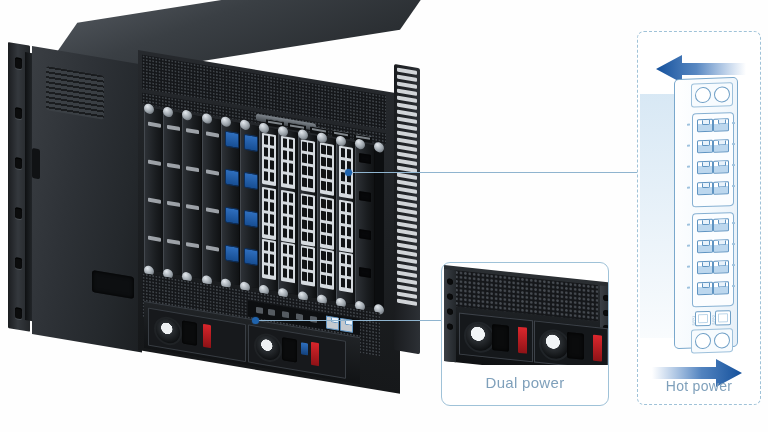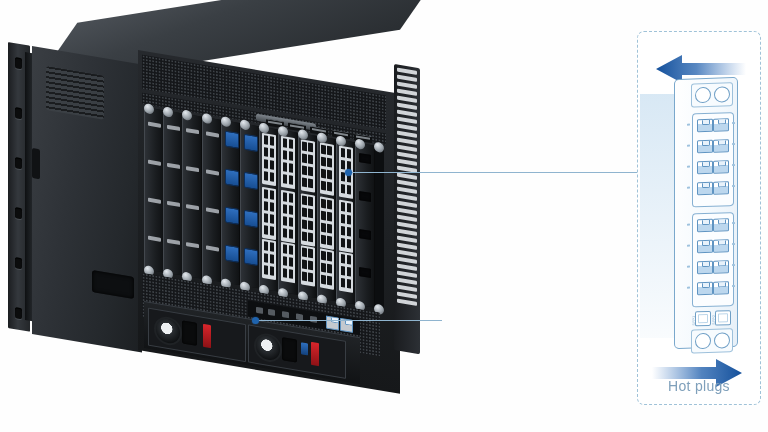--- a/index.html
+++ b/index.html
@@ -506,20 +506,50 @@
         <i></i>
       </div>
   </div>
 
   <div class="leader" style="left:349px;top:172px;width:290px;"></div>
   <div class="leader-dot" style="left:345px;top:169px;"></div>
 
   <div class="leader" style="left:256px;top:320px;width:186px;"></div>
   <div class="leader-dot" style="left:252px;top:317px;"></div>
 
+  <div id="dualpower">
+    <div class="dp-img">
+      <div class="dp-body">
+        <div class="dp-grille"></div>
+        <div class="dp-ear" style="left:0px;top:4px">
+            <b></b>
+            <b></b>
+            <b></b>
+            <b></b>
+          </div>
+        <div class="dp-ear" style="left:156px;top:4px">
+            <b></b>
+            <b></b>
+            <b></b>
+            <b></b>
+          </div>
+        <div class="dp-psu" style="left:15px">
+          <div class="fan" style="left:4px"></div>
+          <div class="grip" style="left:32px"></div>
+          <div class="red" style="left:58px"></div>
+        </div>
+        <div class="dp-psu" style="left:90px">
+          <div class="fan" style="left:4px"></div>
+          <div class="grip" style="left:32px"></div>
+          <div class="red" style="left:58px"></div>
+        </div>
+      </div>
+    </div>
+    <div class="dp-caption nosel">Dual power</div>
+  </div>
 
   <div id="hotplugs">
 
     <div class="hp-glow"></div>
 
     <div class="arrow" style="left:14px;top:22px;width:96px;height:30px;">
       <svg width="96" height="30" viewBox="0 0 96 30">
         <defs>
           <linearGradient id="gL" x1="1" y1="0" x2="0" y2="0">
             <stop offset="0%" stop-color="#2f6fbe" stop-opacity="0"></stop>
@@ -598,16 +628,16 @@
 
         <div class="mod-cap" style="top:250px">
           <i style="left:3px"></i>
           <i style="left:22px"></i>
         </div>
       <div class="vtext" style="left: 10px; top: 246px;">SFP1</div>
           <div class="vtext" style="left: 30px; top: 246px;">SFP2</div>
         </div>
     </div>
 
-    <div class="hp-caption nosel">Hot plugs</div>
+    <div class="hp-caption nosel">Hot power</div>
   </div>
 
 </div>
 
 </body></html>

